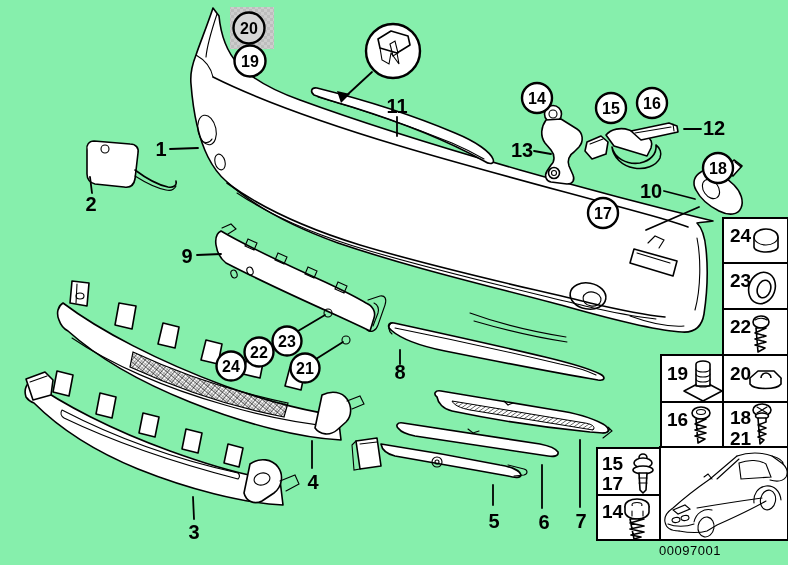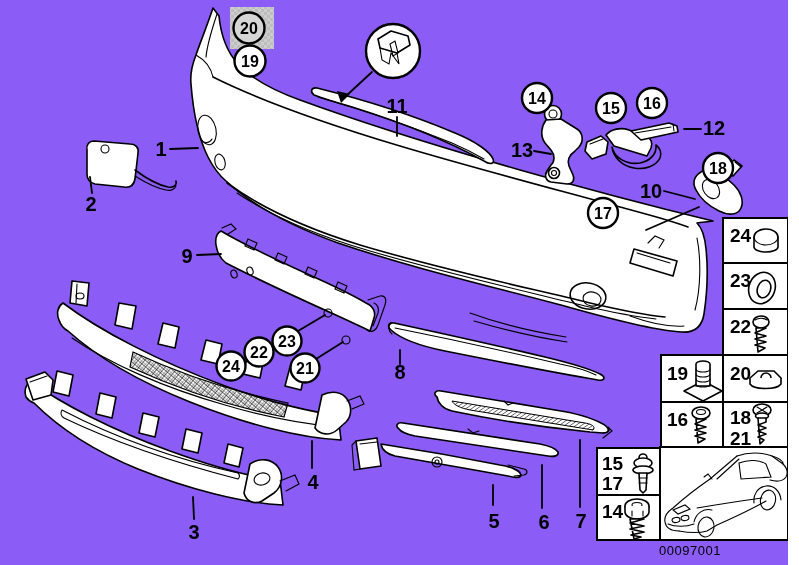--- a/index.html
+++ b/index.html
@@ -1,16 +1,16 @@
 <!DOCTYPE html>
 <html><head>
 <meta charset="utf-8">
 <style>
   html,body{margin:0;padding:0;background:#fff;}
-  .stage{position:relative;width:788px;height:565px;background:#8b5cf6;overflow:hidden;
+  .stage{position:relative;width:788px;height:565px;background:#86efac;overflow:hidden;
          font-family:"Liberation Sans", sans-serif;}
   svg{display:block}
   text{fill:#000;font-family:"Liberation Sans","DejaVu Sans",sans-serif;}
   .lbl{font-size:20px;font-weight:bold;text-anchor:middle;}
   .clbl{font-size:16px;font-weight:bold;text-anchor:middle;}
   .boxlbl{font-size:19px;font-weight:bold;}
   .footer{font-size:13px;letter-spacing:.5px;text-anchor:middle;}
   .art{stroke:#000;fill:none;stroke-width:1.6;stroke-linecap:round;stroke-linejoin:round;}
   .artw{stroke:#000;fill:#fff;stroke-width:1.6;stroke-linejoin:round;}
   .thin{stroke:#000;fill:none;stroke-width:1.1;stroke-linecap:round;}

